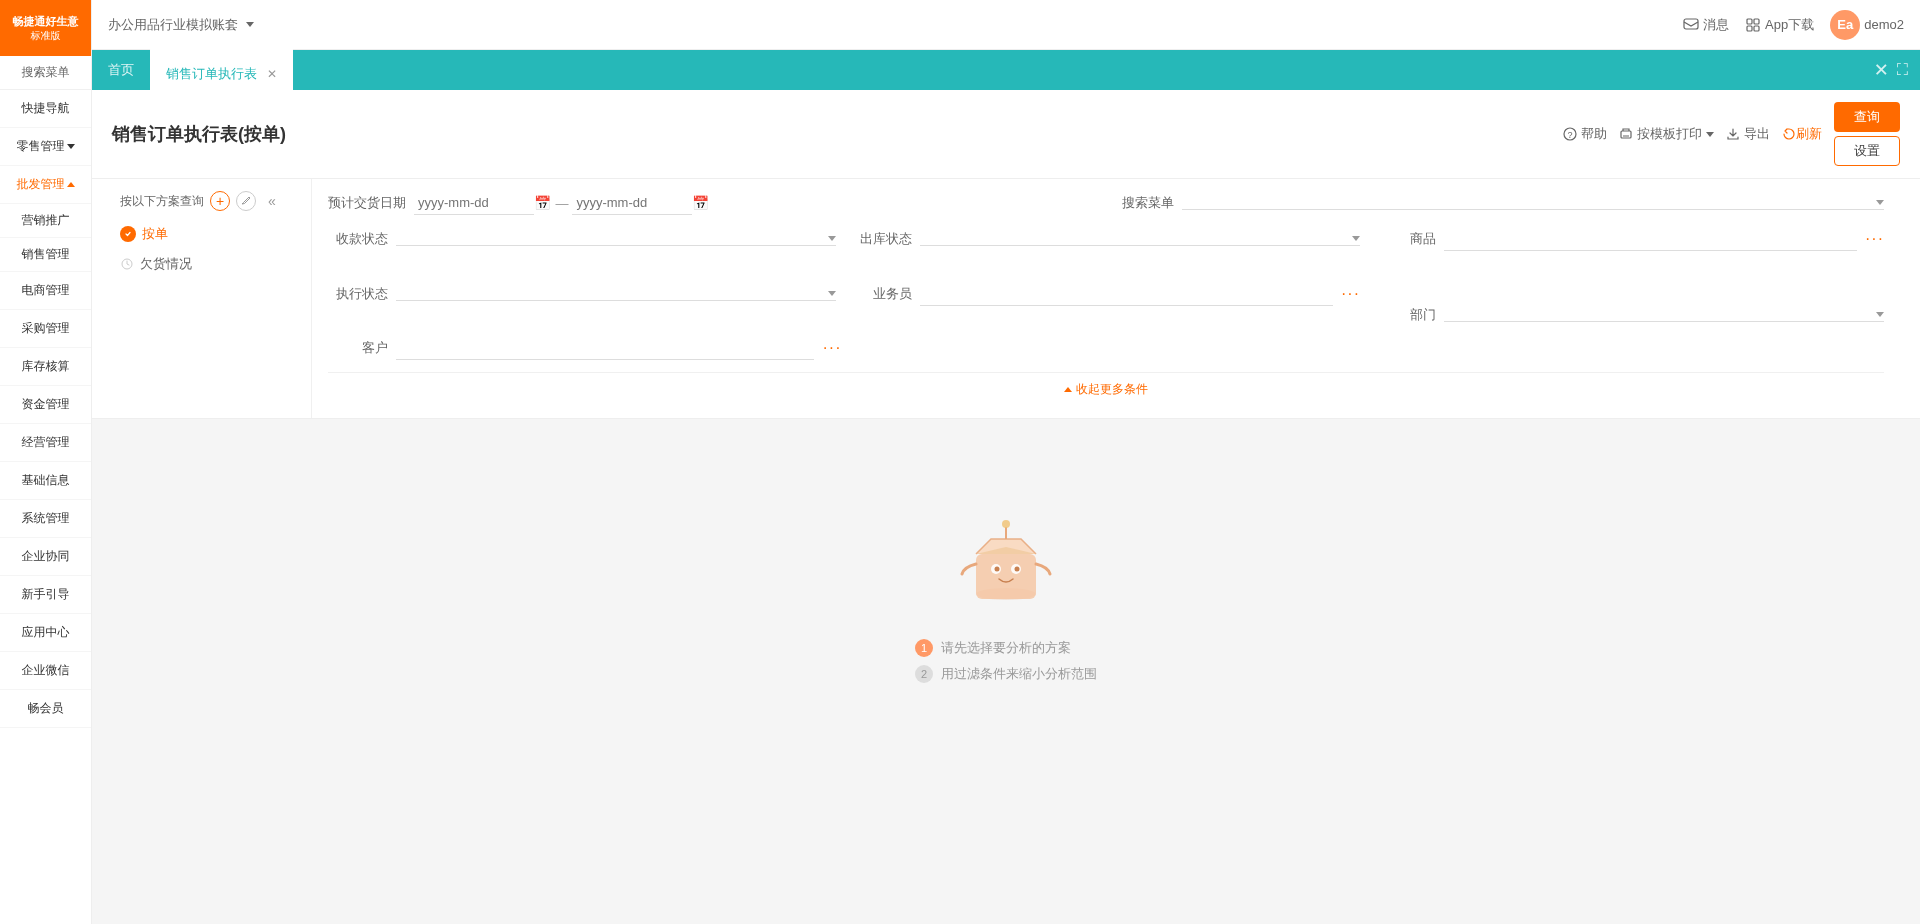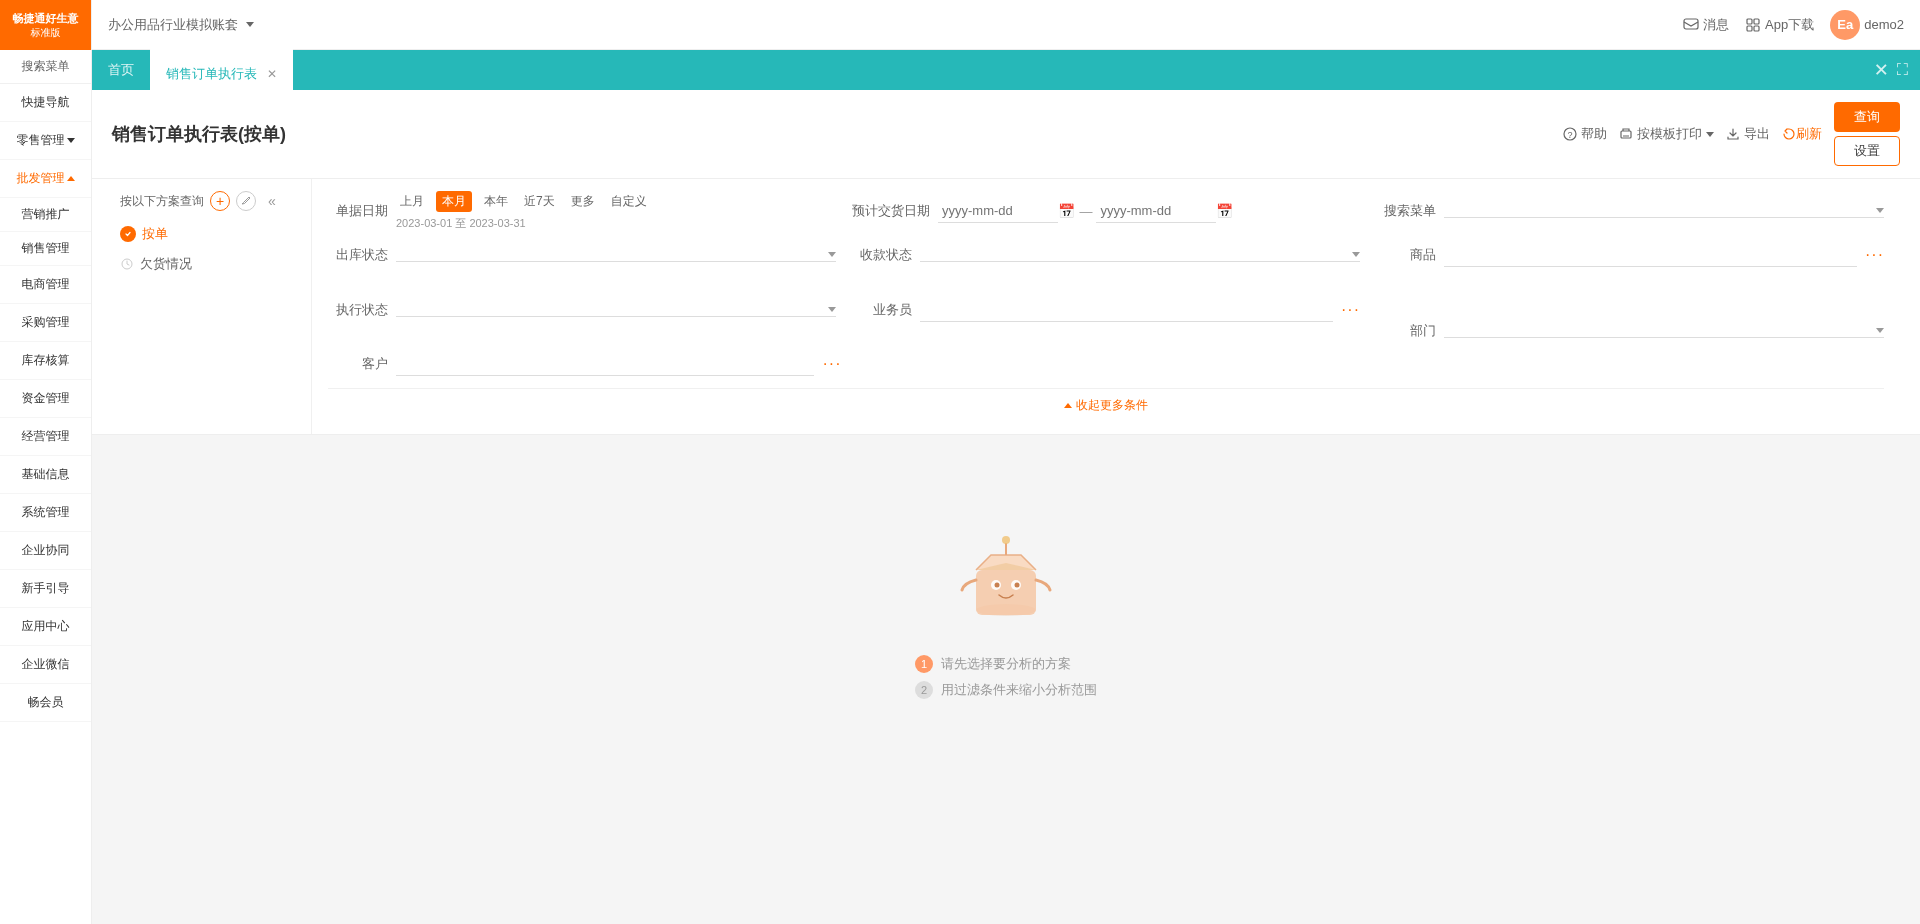--- a/index.html
+++ b/index.html
@@ -1,20 +1,20 @@
 <!DOCTYPE html>
 <html><head>
   <meta charset="utf-8">
   <style>
     * { margin: 0; padding: 0; box-sizing: border-box; }
     body { font-family: 'Microsoft YaHei', Arial, sans-serif; font-size: 13px; background: #f5f5f5; width: 1920px; height: 924px; overflow: hidden; display: flex; }
 
     
     .sidebar { width: 92px; background: #fff; height: 924px; display: flex; flex-direction: column; border-right: 1px solid #eee; flex-shrink: 0; }
-    .sidebar-logo { height: 50px; background: #ff6a00; display: flex; align-items: center; justify-content: center; color: #fff; font-size: 12px; font-weight: bold; padding: 4px; text-align: center; line-height: 1.3; }
+    .sidebar-logo { height: 56px; background: #ff6a00; display: flex; align-items: center; justify-content: center; color: #fff; font-size: 12px; font-weight: bold; padding: 4px; text-align: center; line-height: 1.3; }
     .sidebar-search { padding: 8px 6px; font-size: 12px; color: #666; text-align: center; cursor: pointer; border-bottom: 1px solid #f0f0f0; }
     .sidebar-nav-item { padding: 10px 4px; text-align: center; cursor: pointer; color: #333; font-size: 12px; border-bottom: 1px solid #f5f5f5; display: flex; align-items: center; justify-content: center; }
     .sidebar-nav-item.active { color: #ff6a00; }
     .sidebar-nav-item.has-arrow { justify-content: center; gap: 2px; }
     .sidebar-sub-item { padding: 8px 4px; text-align: center; cursor: pointer; color: #333; font-size: 12px; border-bottom: 1px solid #f5f5f5; display: flex; align-items: center; justify-content: center; }
 
     
     .main { flex: 1; display: flex; flex-direction: column; height: 924px; overflow: hidden; }
 
     
@@ -243,34 +243,20 @@
               <path d="M7 4v3l2 1" stroke="#ccc" stroke-width="1" stroke-linecap="round"></path>
             </svg>
             <span>欠货情况</span>
           </div>
         </div>
 
         <div class="filter-right-panel">
 
           <div class="filter-row">
 
-            <div class="filter-field" style="flex:2;">
-              <span class="filter-label">单据日期</span>
-              <div style="display:flex;flex-direction:column;gap:4px;">
-                <div class="date-tabs">
-                  <span class="date-tab">上月</span>
-                  <span class="date-tab active">本月</span>
-                  <span class="date-tab">本年</span>
-                  <span class="date-tab">近7天</span>
-                  <span class="date-tab">更多</span>
-                  <span class="date-tab">自定义</span>
-                </div>
-                <span class="date-range-text">2023-03-01 至 2023-03-31</span>
-              </div>
-            </div>
 
             <div class="filter-field" style="flex:2;">
               <span class="filter-label">预计交货日期</span>
               <div class="filter-date-group">
                 <input class="date-input" type="text" placeholder="yyyy-mm-dd" style="">
                 <span class="date-icon">📅</span>
                 <span class="date-separator">—</span>
                 <input class="date-input" type="text" placeholder="yyyy-mm-dd" style="">
                 <span class="date-icon">📅</span>
               </div>
@@ -280,28 +266,28 @@
               <span class="filter-label">搜索菜单</span>
               <div class="filter-select" style="flex:1;">
                 <span style="color:#ccc;"></span>
                 <span class="chevron-down"></span>
               </div>
             </div>
           </div>
 
           <div class="filter-row">
             <div class="filter-field" style="flex:1;">
+              <span class="filter-label">收款状态</span>
+              <div class="filter-select" style="flex:1;">
+                <span style="color:#ccc;"></span>
+                <span class="chevron-down"></span>
+              </div>
+            </div>
+            <div class="filter-field" style="flex:1;">
               <span class="filter-label">出库状态</span>
-              <div class="filter-select" style="flex:1;">
-                <span style="color:#ccc;"></span>
-                <span class="chevron-down"></span>
-              </div>
-            </div>
-            <div class="filter-field" style="flex:1;">
-              <span class="filter-label">收款状态</span>
               <div class="filter-select" style="flex:1;">
                 <span style="color:#ccc;"></span>
                 <span class="chevron-down"></span>
               </div>
             </div>
             <div class="filter-field" style="flex:1;">
               <span class="filter-label">商品</span>
               <input class="filter-input" type="text" style="flex: 1 1 0%;">
               <span class="filter-dots">···</span>
             </div>

